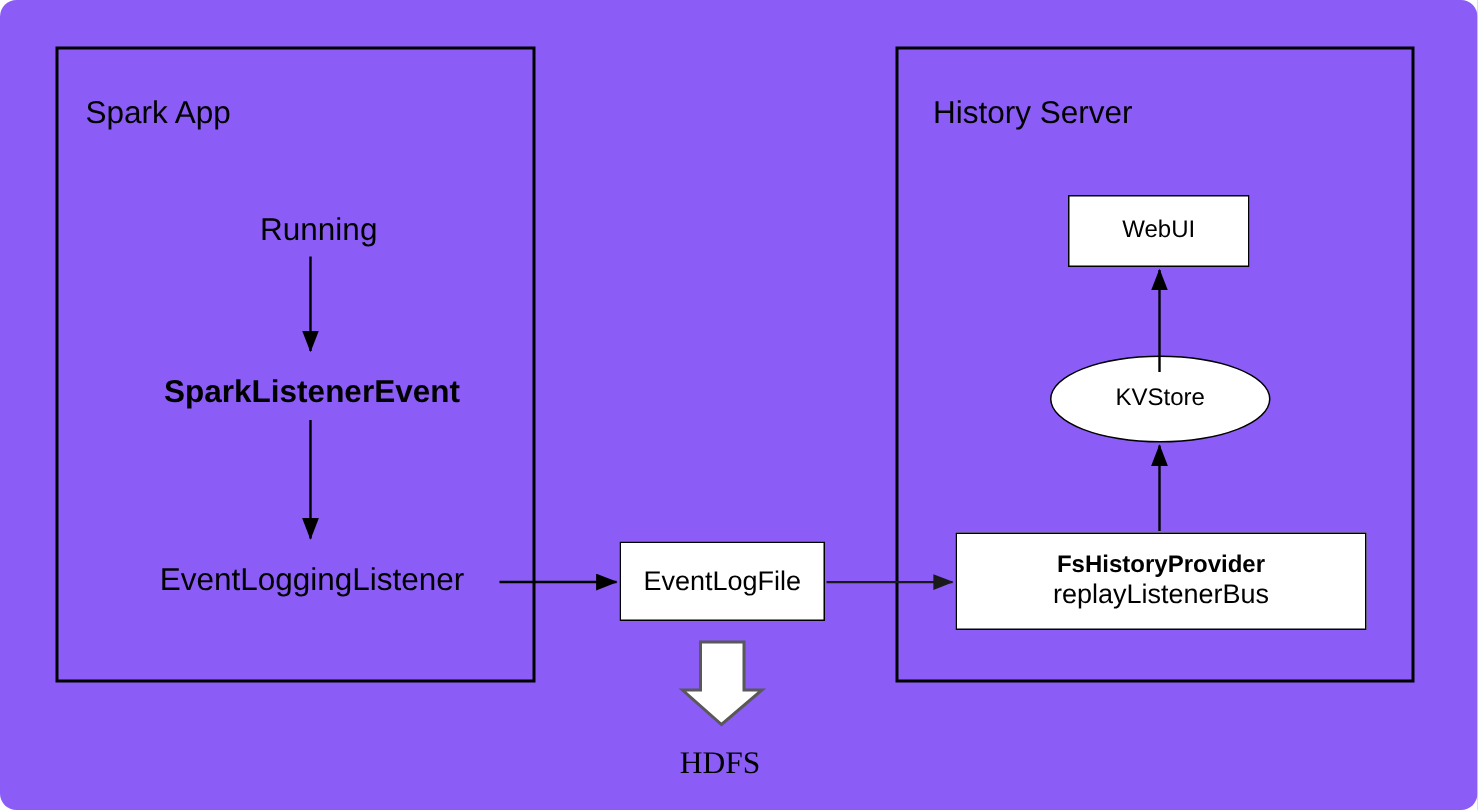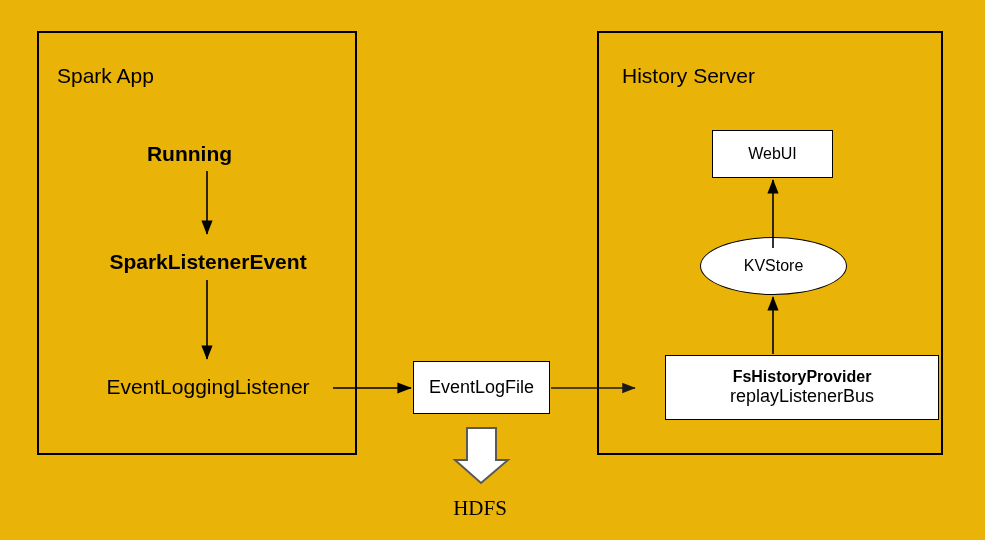--- a/index.html
+++ b/index.html
@@ -4,23 +4,24 @@
 <style>
   html, body {
     margin: 0;
     padding: 0;
     background: #ffffff;
   }
   #canvas {
     position: relative;
     width: 985px;
     height: 540px;
-    background: #eab308;
+    background: #8b5cf6;
     font-family: "Liberation Sans", sans-serif;
     overflow: hidden;
+    border-radius: 11px;
   }
   .panel {
     position: absolute;
     border: 2px solid #000000;
     background: transparent;
     box-sizing: border-box;
   }
   .panel-title {
     position: absolute;
     font-size: 21px;
@@ -86,41 +87,41 @@
 <body>
 
 <div id="canvas">
 
   <div class="panel" style="left:37px; top:31px; width:320px; height:424px;"></div>
   <div class="panel-title" style="left:57px; top:65px;">Spark App</div>
 
   <div class="panel" style="left:597px; top:31px; width:346px; height:424px;"></div>
   <div class="panel-title" style="left:622px; top:65px;">History Server</div>
 
-  <div class="plain-label" style="left:132px; top:143px; width:115px;font-weight:bold;">Running</div>
+  <div class="plain-label" style="left:155px; top:143px; width:115px;">Running</div>
 
   <div class="plain-label" style="left:88px; top:251px; width:240px;font-weight:bold;">SparkListenerEvent</div>
 
   <div class="plain-label" style="left:85px; top:376px; width:246px;">EventLoggingListener</div>
 
   <div class="node-box" style="left:413px; top:361px; width:137px; height:53px;">
     <span class="line2">EventLogFile</span>
   </div>
 
   <div class="plain-label" style="left:420px; top:498px; width:120px;font-family:Liberation Serif, serif;">HDFS</div>
 
   <div class="node-box" style="left:712px; top:130px; width:121px; height:48px;">
     <span class="line1">WebUI</span>
   </div>
 
   <div class="ellipse-node" style="left:700px; top:237px; width:147px; height:58px;">
     <span>KVStore</span>
   </div>
 
-  <div class="node-box" style="left:637px; top:355px; width:274px; height:65px;margin-left:28px;">
+  <div class="node-box" style="left:637px; top:355px; width:274px; height:65px;">
     <span class="line1 bold">FsHistoryProvider</span>
     <span class="line2">replayListenerBus</span>
   </div>
 
   <svg class="overlay" viewBox="0 0 985 540">
     <defs>
       <marker id="arrowBlack" markerWidth="10" markerHeight="10" refX="8.5" refY="3.5" orient="auto" markerUnits="strokeWidth">
         <polygon points="0,0 9,3.5 0,7" fill="#000000"></polygon>
       </marker>
       <marker id="arrowGray" markerWidth="10" markerHeight="10" refX="8.5" refY="3.5" orient="auto" markerUnits="strokeWidth">

